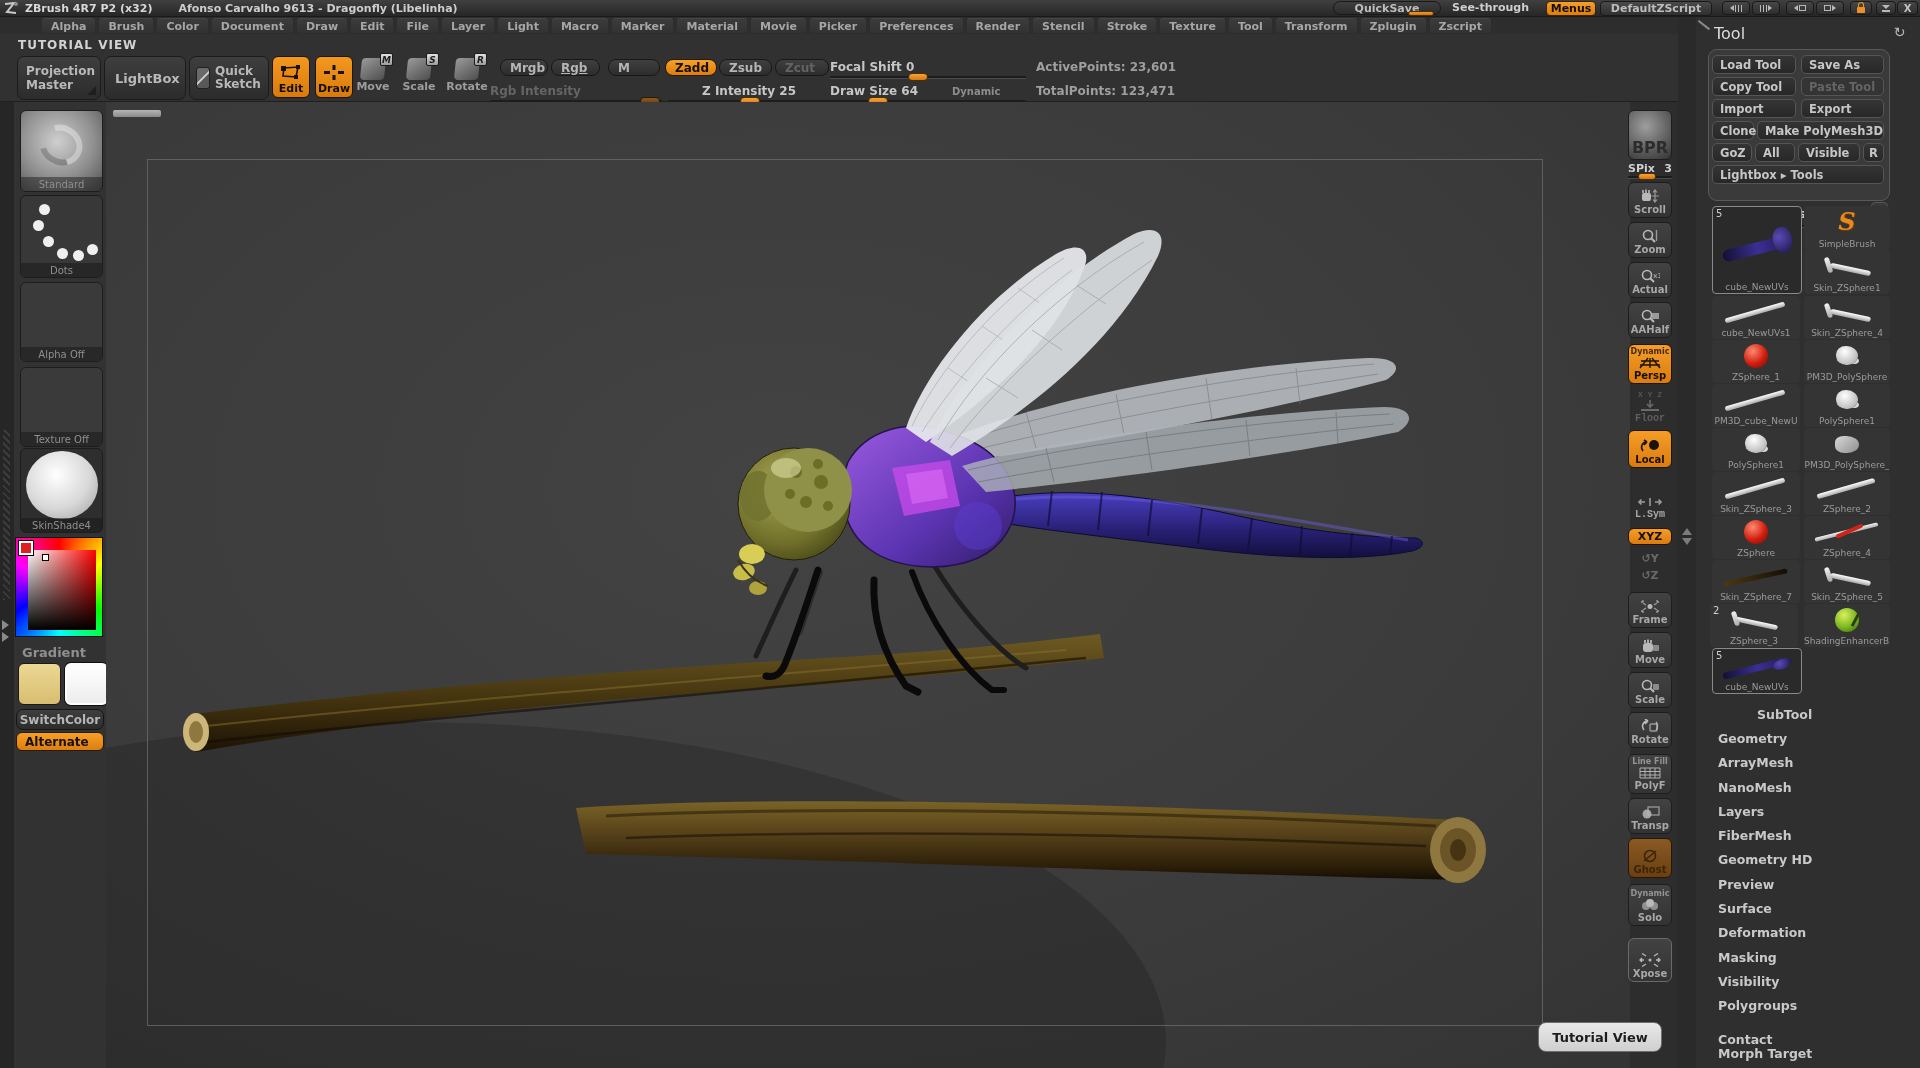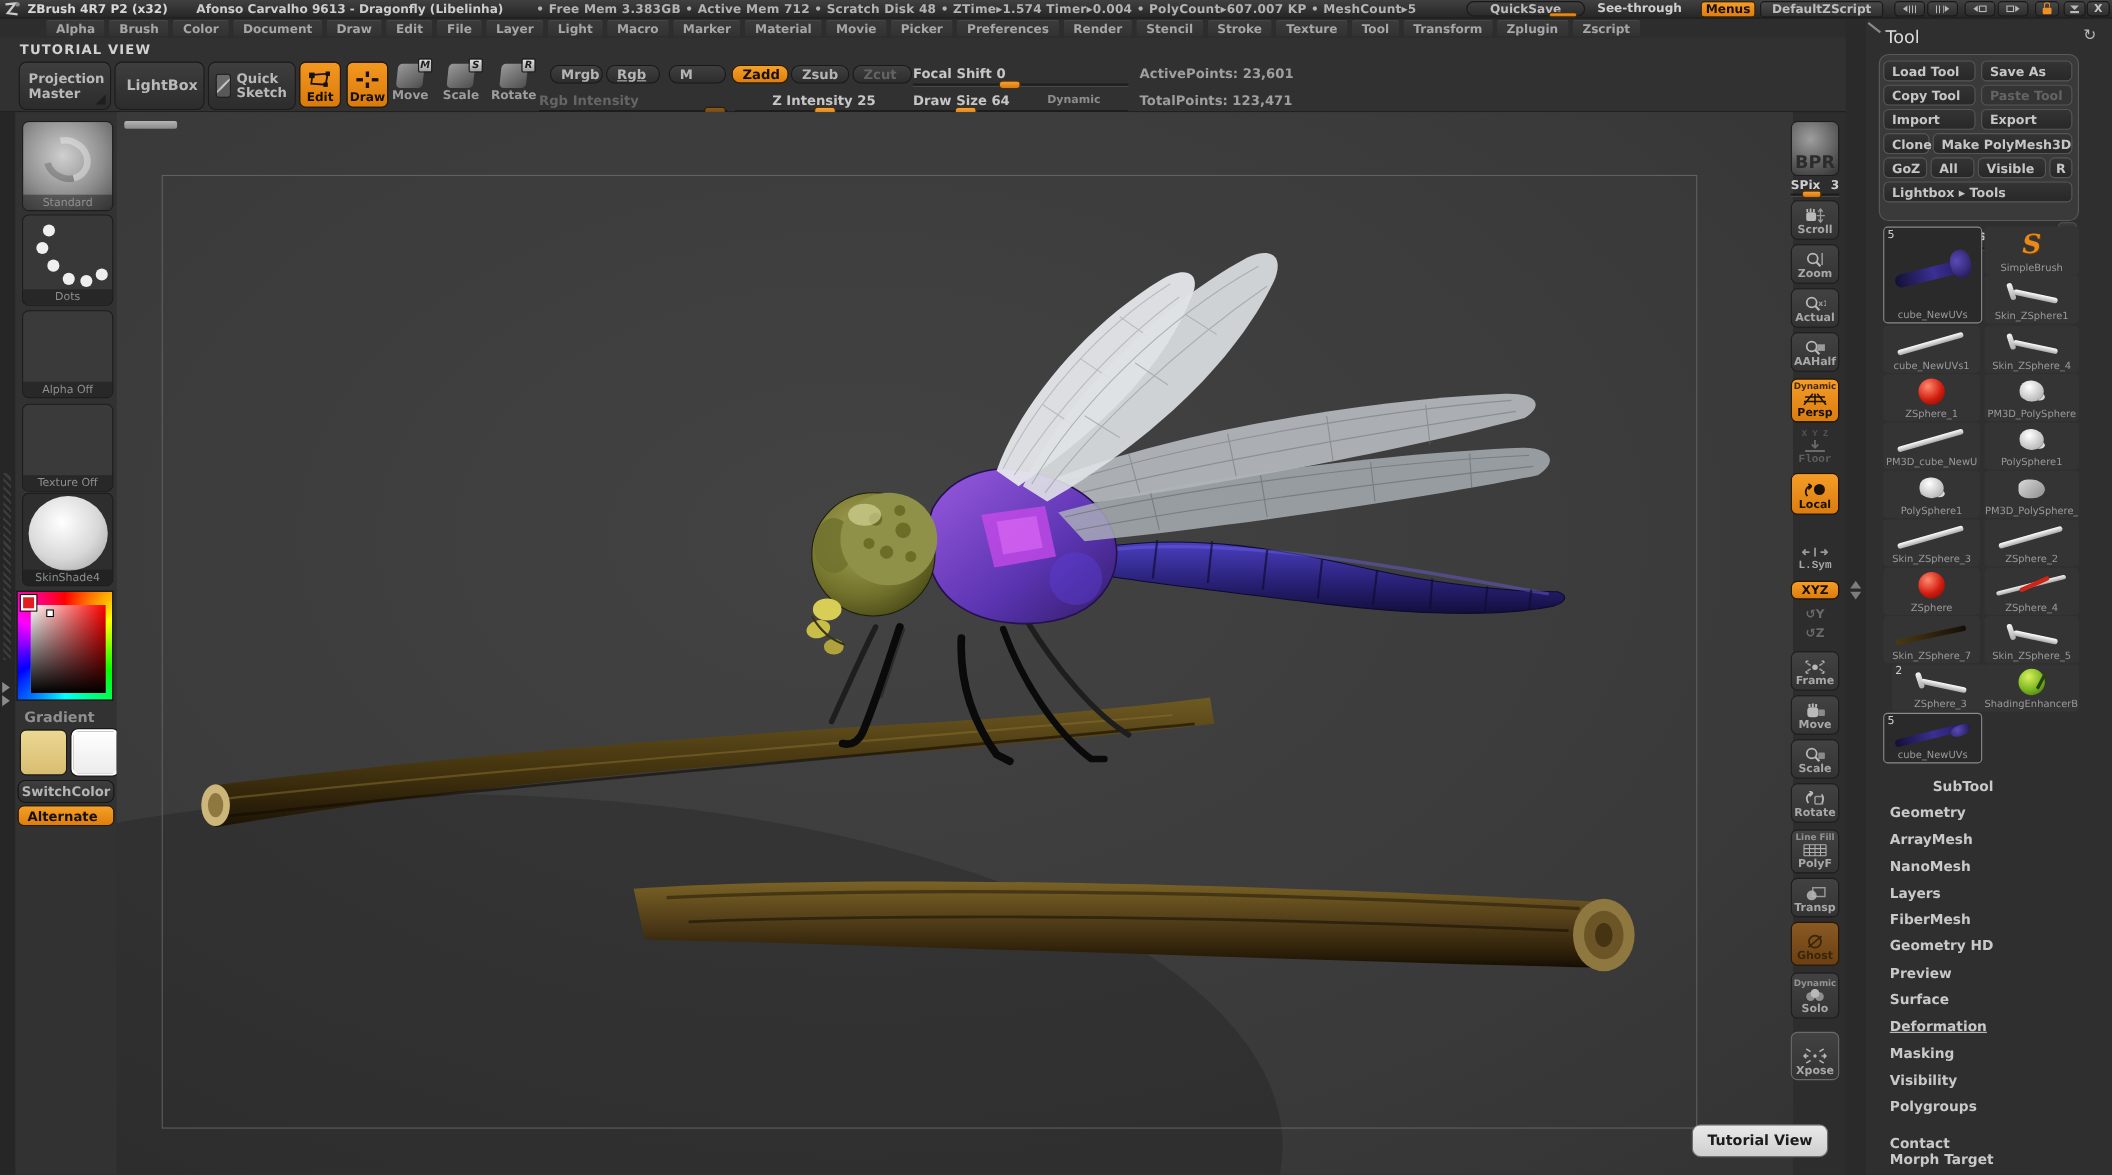--- a/index.html
+++ b/index.html
@@ -230,21 +230,20 @@
 
   <div id="titlebar">
     <span id="zlogo">
       <svg width="16" height="15" viewBox="0 0 16 15">
           <path d="M2 3 L11 2 L4 11 L13 12" stroke="#c9c9c9" stroke-width="2" fill="none"></path>
           <circle cx="13" cy="3" r="2" fill="#8a8a8a"></circle>
         </svg>
     </span>
     <span class="tb-app">ZBrush 4R7 P2 (x32)</span>
     <span class="tb-doc">Afonso Carvalho 9613 - Dragonfly (Libelinha)</span>
-    <span class="tb-stats">• Free Mem 3.383GB  • Active Mem 712  • Scratch Disk 48  •  ZTime▸1.574  Timer▸0.004  • PolyCount▸607.007 KP   • MeshCount▸5</span>
 
     <div class="tb-btn" id="quicksave">QuickSave</div>
     <div id="seethrough-knob"></div>
     <div id="seethrough">
       <span>See-through</span>
       <span style="margin-left:14px">0</span>
     </div>
     <div class="tb-btn" id="menus-btn">Menus</div>
     <div class="tb-btn" id="zscript-btn">DefaultZScript</div>
 
@@ -816,21 +815,21 @@
       <span class="tlab">ZSphere_4</span>
     </div>
     <div class="tcell" style="left:16px;top:543px;width:88px;height:43px;">
       <i class="ticon" data-icon="stick-dark"></i>
       <span class="tlab">Skin_ZSphere_7</span>
     </div>
     <div class="tcell" style="left:108px;top:543px;width:86px;height:43px;">
       <i class="ticon" data-icon="stick-bent"></i>
       <span class="tlab">Skin_ZSphere_5</span>
     </div>
-    <div class="tcell" style="left:24px;top:587px;width:88px;height:43px;">
+    <div class="tcell" style="left:14px;top:587px;width:88px;height:43px;">
       <span class="badge">2</span>
       <i class="ticon" data-icon="stick-bent"></i>
       <span class="tlab">ZSphere_3</span>
     </div>
     <div class="tcell" style="left:108px;top:587px;width:86px;height:43px;">
       <i class="ticon" data-icon="sphere-green"></i>
       <span class="tlab">ShadingEnhancerBr</span>
     </div>
     <div class="tcell sel" style="left:16px;top:631px;width:90px;height:46px;">
       <span class="badge">5</span>
@@ -840,21 +839,21 @@
 
     <div class="tsection" style="top:690px;margin-left:39px;">SubTool</div>
     <div class="tsection" style="top:714px;">Geometry</div>
     <div class="tsection" style="top:738px;">ArrayMesh</div>
     <div class="tsection" style="top:763px;">NanoMesh</div>
     <div class="tsection" style="top:787px;">Layers</div>
     <div class="tsection" style="top:811px;">FiberMesh</div>
     <div class="tsection" style="top:835px;">Geometry HD</div>
     <div class="tsection" style="top:860px;">Preview</div>
     <div class="tsection" style="top:884px;">Surface</div>
-    <div class="tsection" style="top:908px;text-decoration:underline;">Deformation</div>
+    <div class="tsection" style="top:908px;">Deformation</div>
     <div class="tsection" style="top:933px;">Masking</div>
     <div class="tsection" style="top:957px;">Visibility</div>
     <div class="tsection" style="top:981px;">Polygroups</div>
     <div class="tsection" style="top:979px;margin-top:36px;">Contact</div>
     <div class="tsection" style="top:1029px;">Morph Target</div>
   </div>
 
 </div>
 
 </body></html>

